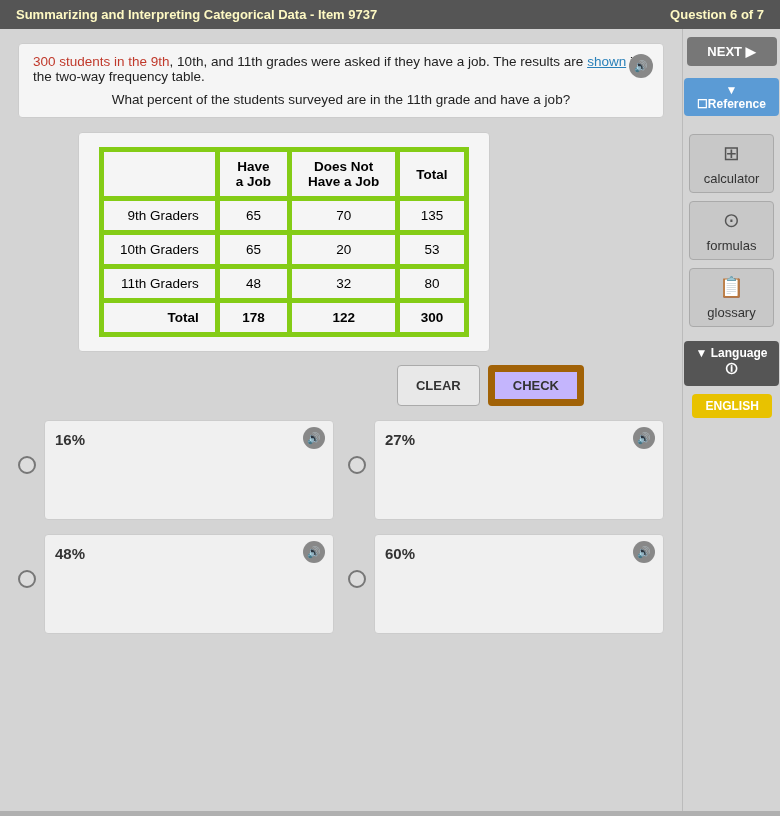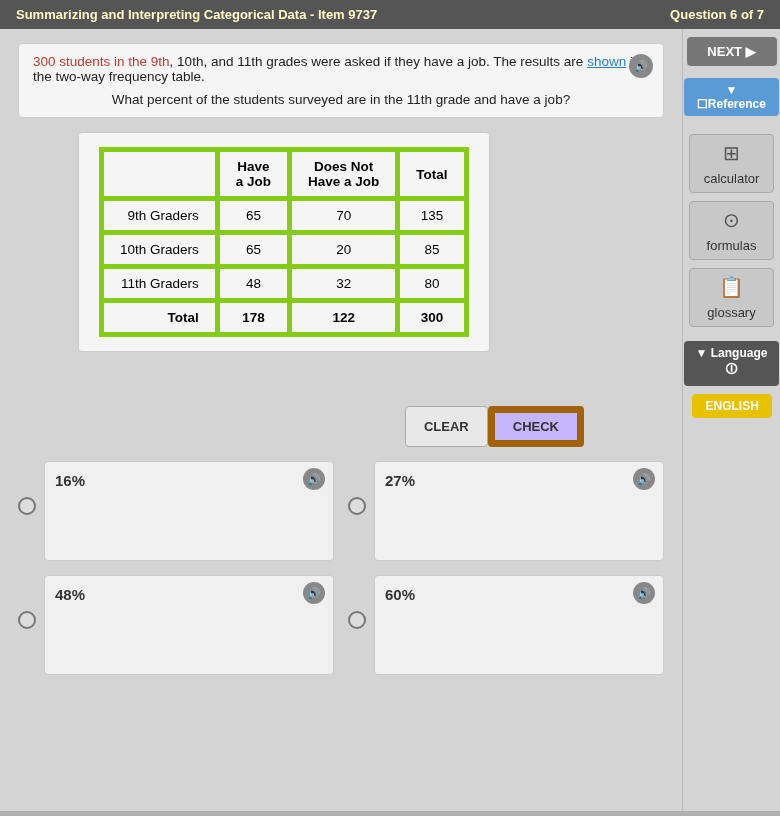--- a/index.html
+++ b/index.html
@@ -100,22 +100,21 @@
     .freq-table tr:last-child td {
       font-weight: bold;
     }
 
     
     .action-buttons {
       display: flex;
       justify-content: flex-end;
       margin-right: 80px;
       margin-bottom: 14px;
-      gap: 0;
-      margin-top: 41px;
+      gap: 8px;
     }
     .btn-clear {
       background: #e8e8e8;
       border: 1px solid #aaa;
       border-radius: 4px;
       padding: 6px 18px;
       font-size: 13px;
       font-weight: bold;
       color: #333;
       cursor: pointer;
@@ -312,21 +311,21 @@
           <tr>
             <td>9th Graders</td>
             <td>65</td>
             <td>70</td>
             <td>135</td>
           </tr>
           <tr>
             <td>10th Graders</td>
             <td>65</td>
             <td>20</td>
-            <td>85</td>
+            <td>53</td>
           </tr>
           <tr>
             <td>11th Graders</td>
             <td>48</td>
             <td>32</td>
             <td>80</td>
           </tr>
           <tr>
             <td>Total</td>
             <td>178</td>

